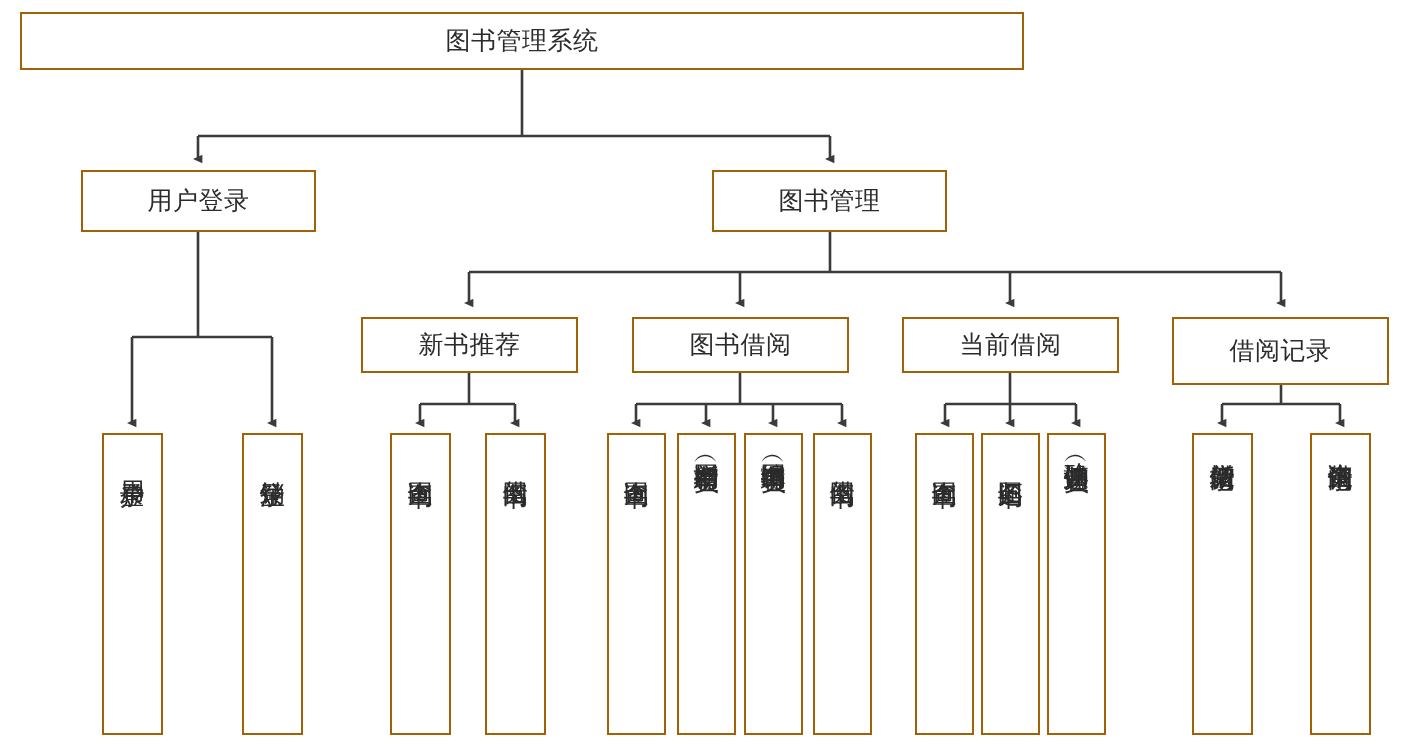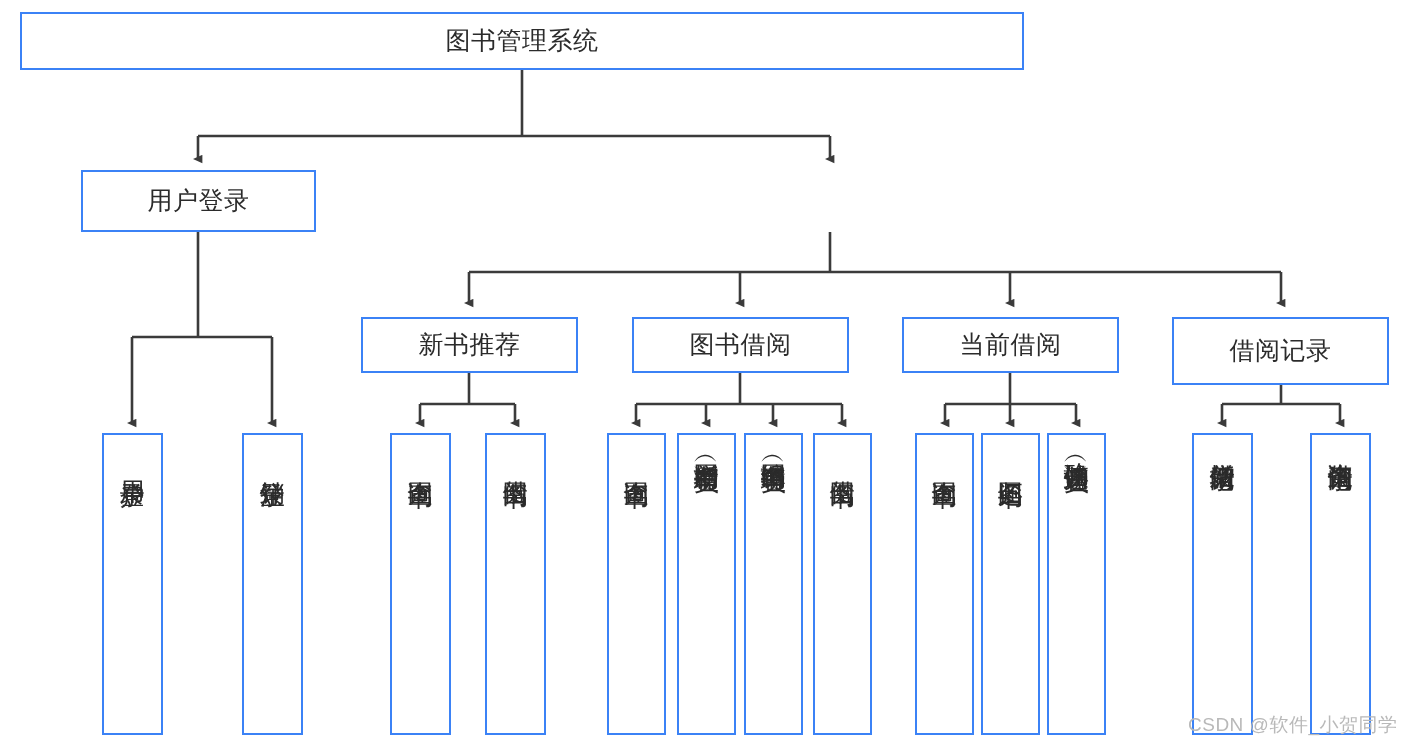--- a/index.html
+++ b/index.html
@@ -22,21 +22,21 @@
     left: 0;
     top: 0;
     width: 1405px;
     height: 747px;
     pointer-events: none;
   }
   .node {
     position: absolute;
     box-sizing: border-box;
     background: #ffffff;
-    border: 2px solid #3b82f6;
+    border: 2px solid #a16207;
     display: flex;
     align-items: center;
     justify-content: center;
     color: #2b2b2b;
   }
   .node .lbl {
     display: block;
     line-height: 1.02;
     letter-spacing: 0.5px;
     color: #2b2b2b;
@@ -129,20 +129,23 @@
     </g>
   </svg>
 
   <div class="node h root" style="left:20px; top:12px; width:1004px; height:58px;">
     <span class="lbl">图书管理系统</span>
   </div>
 
   <div class="node h" style="left:81px; top:170px; width:235px; height:62px;">
     <span class="lbl">用户登录</span>
   </div>
+  <div class="node h" style="left:712px; top:170px; width:235px; height:62px;">
+    <span class="lbl">图书管理</span>
+  </div>
 
   <div class="node h" style="left:361px; top:317px; width:217px; height:56px;justify-content:center;">
     <span class="lbl">新书推荐</span>
   </div>
   <div class="node h" style="left:902px; top:317px; width:217px; height:56px;">
     <span class="lbl">当前借阅</span>
   </div>
   <div class="node h" style="left:632px; top:317px; width:217px; height:56px;">
     <span class="lbl">图书借阅</span>
   </div>
@@ -187,15 +190,14 @@
     <span class="lbl">确认归还（管理员）</span>
   </div>
 
   <div class="node v tall" style="left:1192px; top:433px; width:61px; height:302px;">
     <span class="lbl">新增借阅记录</span>
   </div>
   <div class="node v tall" style="left:1310px; top:433px; width:61px; height:302px;">
     <span class="lbl">查询借阅记录</span>
   </div>
 
-  <div class="watermark">CSDN @软件_小贺同学</div>
 
 </div>
 
 </body></html>

